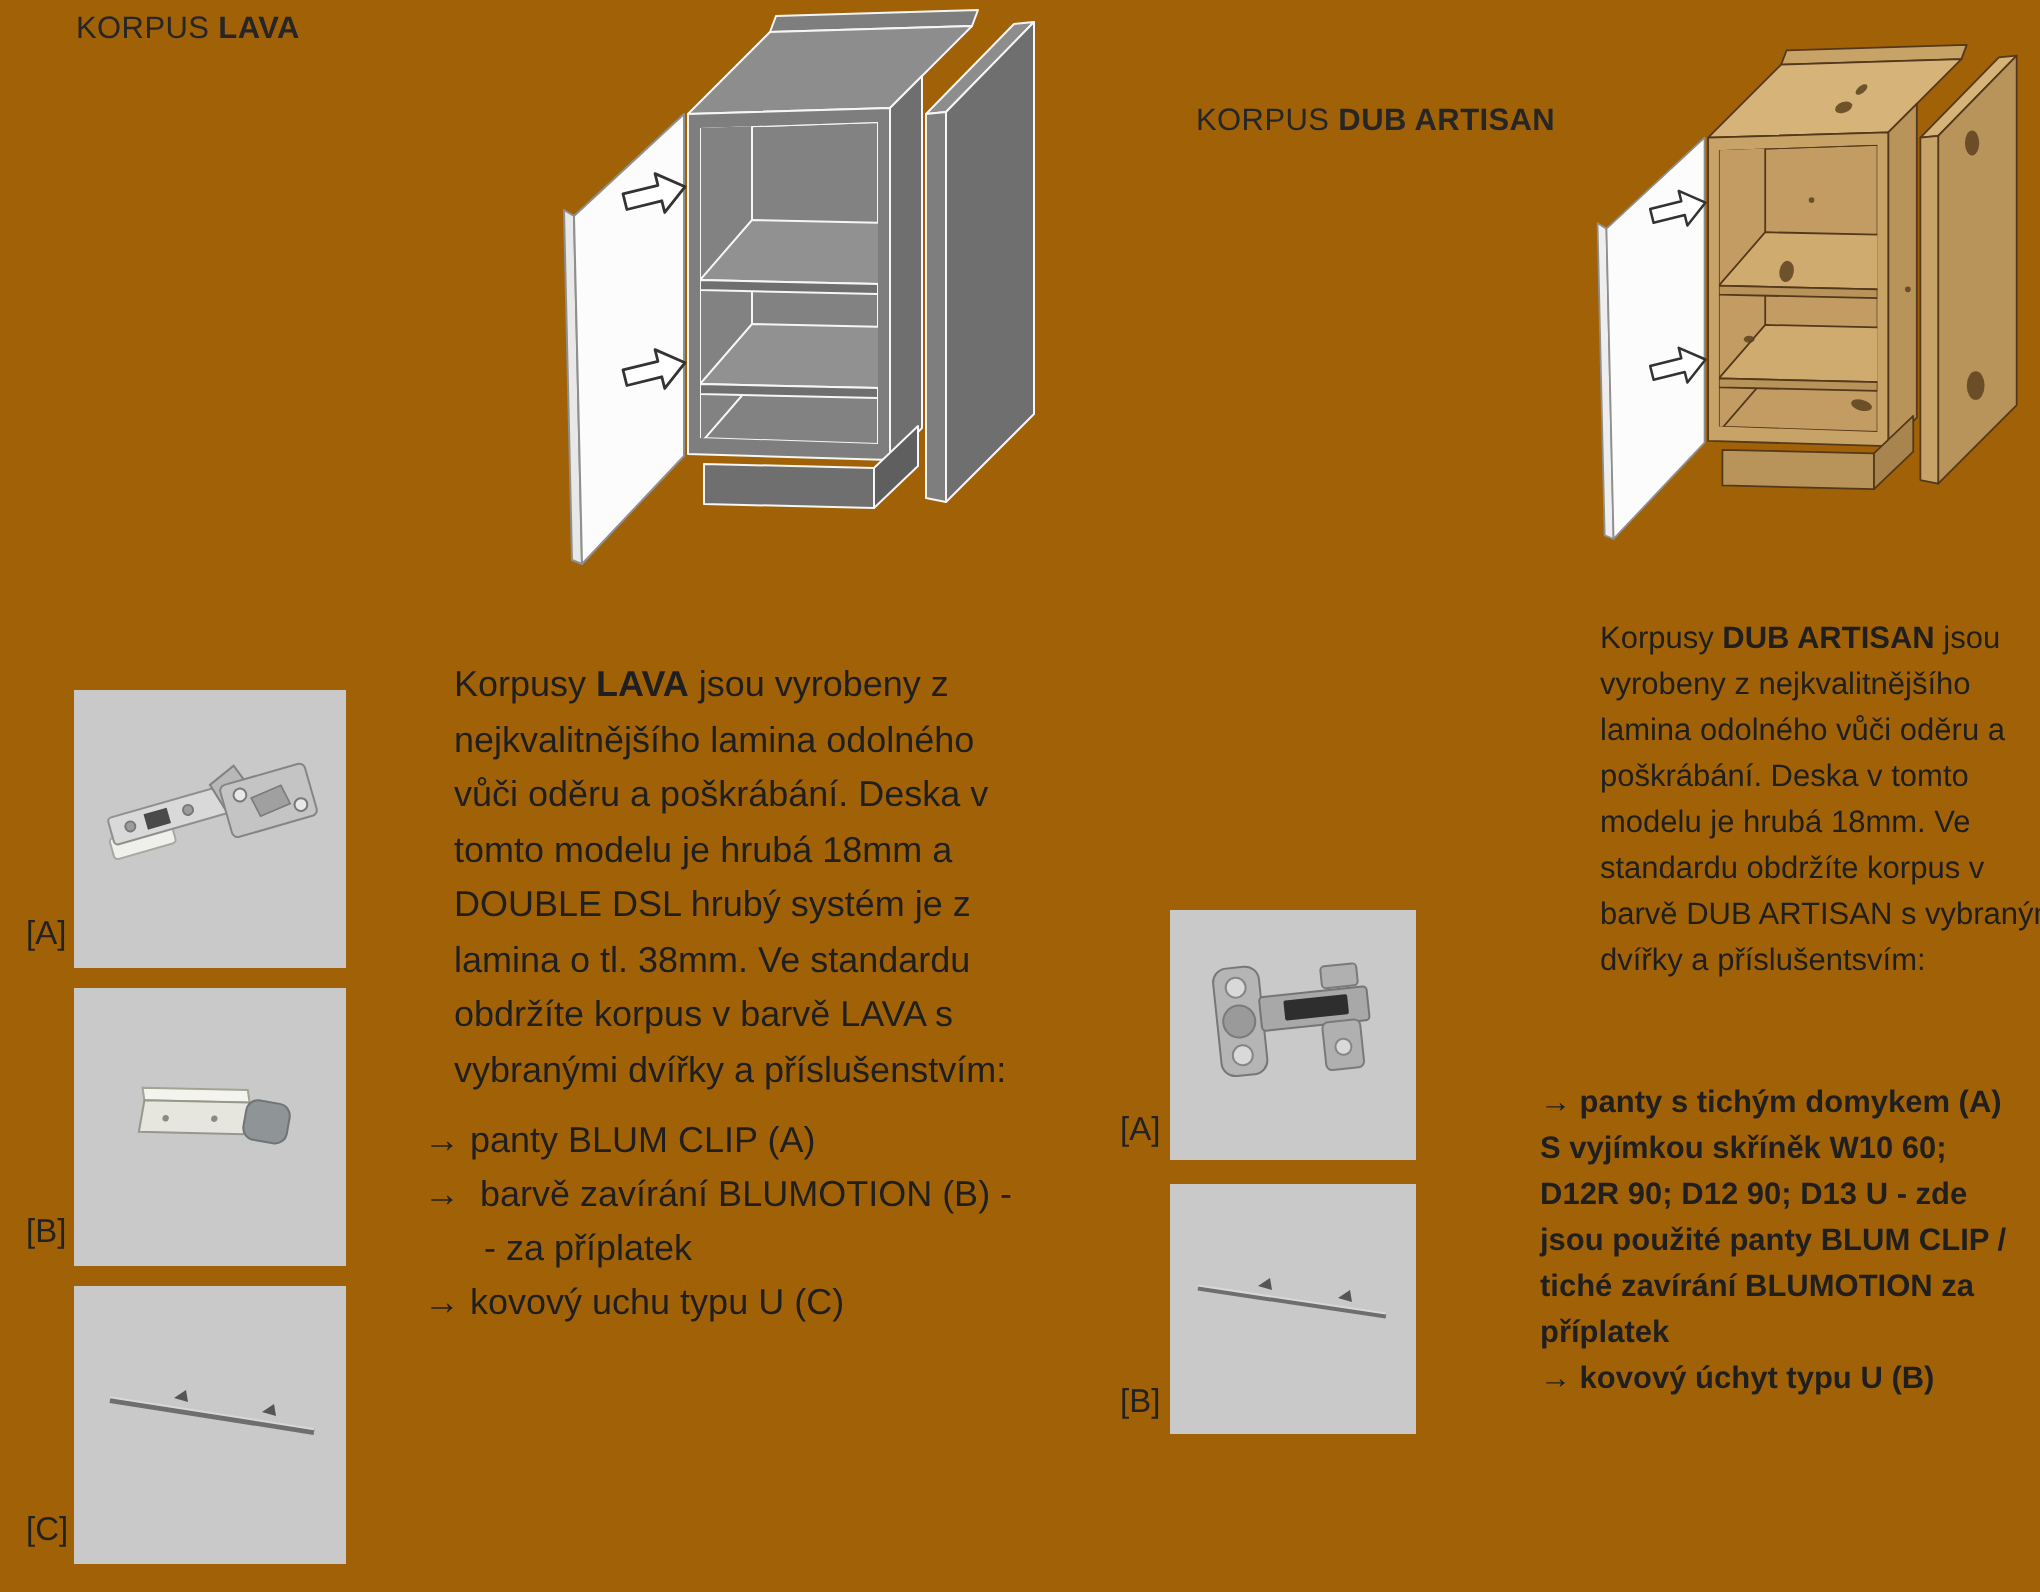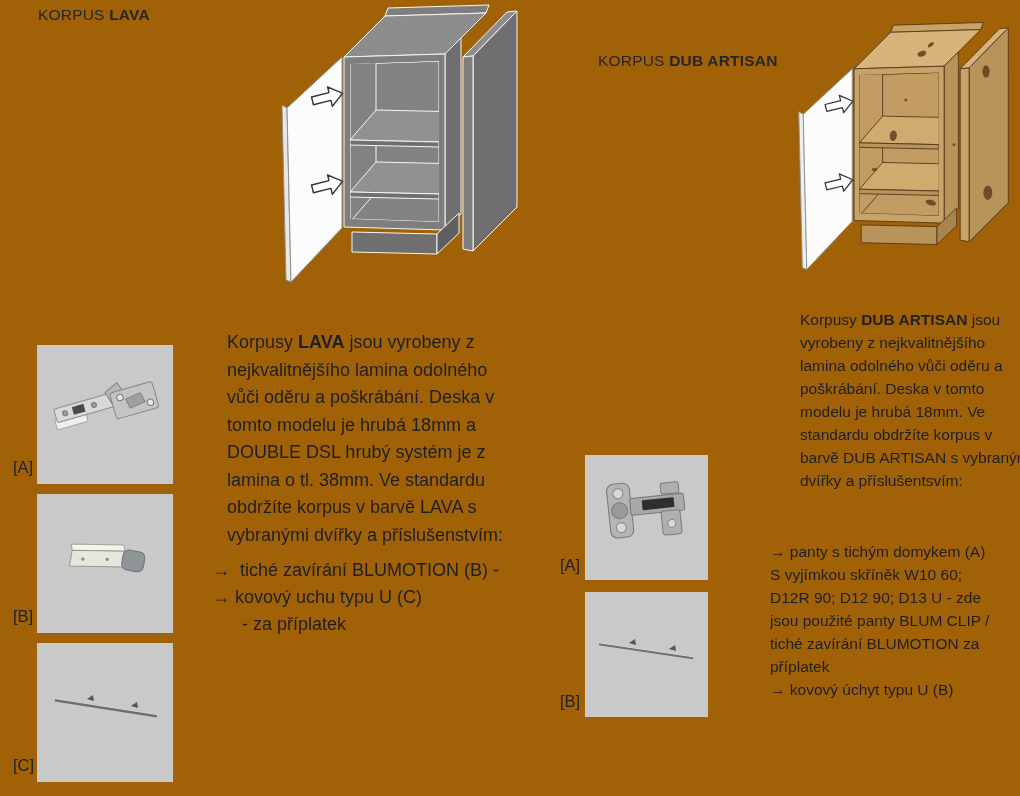--- a/index.html
+++ b/index.html
@@ -4,21 +4,21 @@
 <style>
   html,body{margin:0;padding:0;background:#fff;}
   #page{position:relative;width:1020px;height:796px;background:#a16207;overflow:hidden;
         font-family:"Liberation Sans",sans-serif;color:#1f1f1f;}
   .abs{position:absolute;}
   .heading{font-size:15.5px;color:#262626;letter-spacing:.2px;}
   .bold{font-weight:bold;}
   .para-left{width:292px;font-size:18px;line-height:27.5px;}
   .list-left{width:312px;font-size:18px;line-height:27px;white-space:pre-wrap;}
   .para-right{width:234px;font-size:15.5px;line-height:23px;margin-left:30px;}
-  .list-right{width:250px;font-size:15.5px;line-height:23px;white-space:pre;}
+  .list-right{width:250px;font-size:15.5px;line-height:23px;white-space:pre;font-weight:bold;}
   .photo-box{background:#c9c9c9;}
   .photo-label{font-size:16.5px;color:#222;}
   .tline{min-height:1em;}
   svg{display:block;}
 </style>
 </head>
 <body>
 
 <div id="page">
 
@@ -140,21 +140,21 @@
     <svg width="136" height="139" viewBox="0 0 136 139">
       <line x1="18" y1="57" x2="120" y2="73" stroke="#6e6e6e" stroke-width="3"></line>
       <line x1="18" y1="55.6" x2="120" y2="71.6" stroke="#d8d8d8" stroke-width="1"></line>
       <polygon points="50,56 56,52 57,58" fill="#555"></polygon>
       <polygon points="94,63 100,59 101,65" fill="#555"></polygon>
     </svg>
   </div>
   <div class="abs photo-label" style="left:13px;top:756px;">[C]</div>
 
   <div class="abs para-left" style="left:227px;top:329px;"><span>Korpusy </span><span class="bold">LAVA</span><span> jsou vyrobeny z nejkvalitnějšího lamina odolného vůči oděru a poškrábání. Deska v tomto modelu je hrubá 18mm a DOUBLE DSL hrubý systém je z lamina o tl. 38mm. Ve standardu obdržíte korpus v barvě LAVA s vybranými dvířky a příslušenstvím:</span></div>
-  <div class="abs list-left" style="left:212px;top:557px;"><div class="tline">→  tiché zavírání BLUMOTION (B) -</div><div class="tline">→ kovový uchu typu U (C)</div><div class="tline">      - za příplatek</div></div>
+  <div class="abs list-left" style="left:212px;top:557px;"><div class="tline">→ panty BLUM CLIP (A)</div><div class="tline">→  barvě zavírání BLUMOTION (B) -</div><div class="tline">      - za příplatek</div><div class="tline">→ kovový uchu typu U (C)</div></div>
 
   <div class="abs photo-box" style="left:585px;top:455px;width:123px;height:125px;">
     <svg width="123" height="125" viewBox="0 0 123 125">
       <g transform="rotate(-6 61 58)">
         <rect x="24" y="26" width="23" height="54" rx="7" fill="#b5b5b5" stroke="#777" stroke-width="1"></rect>
         <circle cx="35" cy="36" r="5" fill="#d9d9d9" stroke="#858585"></circle>
         <circle cx="35" cy="70" r="5" fill="#d9d9d9" stroke="#858585"></circle>
         <circle cx="35" cy="53" r="8" fill="#9a9a9a" stroke="#7a7a7a"></circle>
         <rect x="46" y="42" width="54" height="17" rx="2" fill="#a8a8a8" stroke="#757575" stroke-width="1"></rect>
         <rect x="58" y="45" width="32" height="10" rx="1" fill="#2e2e2e"></rect>

